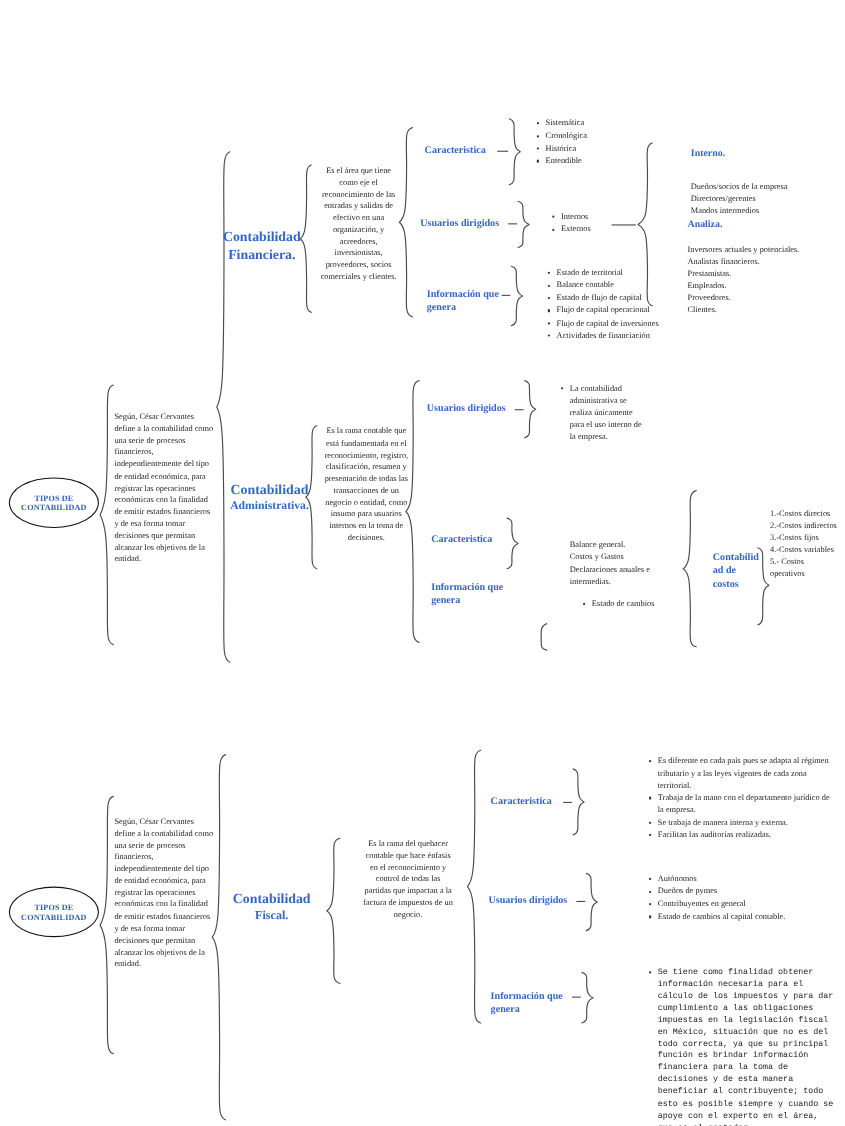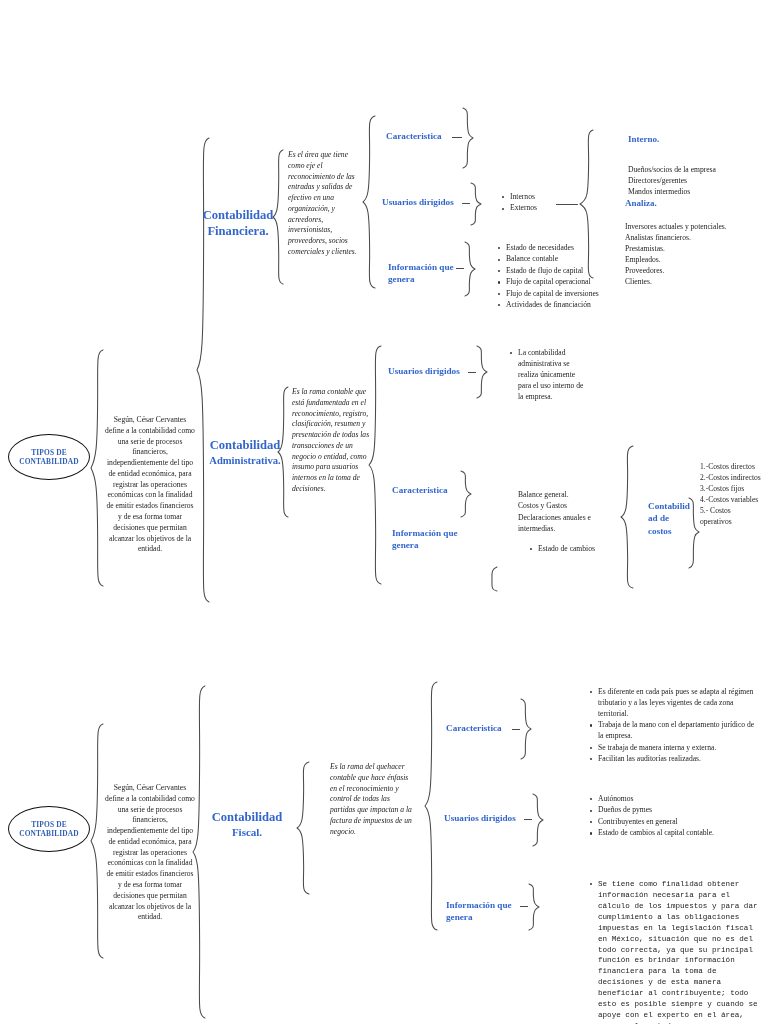--- a/index.html
+++ b/index.html
@@ -35,22 +35,22 @@
   .blue-md{font-size:9.2px;}
   .blue-sm{font-size:8.4px;}
 
   
   .txt{
     position:absolute;
     font-size:7.6px;
     line-height:1.42;
     color:#1c1c1c;
   }
-  .txt-center{text-align:center;margin-top:41px;}
-  .txt-left{text-align:left;font-style:italic;}
+  .txt-center{}
+  .txt-left{text-align:center;}
 
   
   ul.blist{
     position:absolute;margin:0;padding:0 0 0 10px;
     list-style:none;
     font-size:7.6px;line-height:1.44;color:#1c1c1c;
   }
   ul.blist > li{position:relative;margin:0 0 .5px 0;}
   ul.blist > li:before{
     content:"";position:absolute;left:-8px;top:4.2px;
@@ -120,20 +120,26 @@
 
 <div class="blue-node blue-md" style="left:386px;top:131px;">
   <span>Caracteristica</span>
 </div>
 <div class="dash" style="left:452px;top:137px;width:10px;"></div>
 <div class="brace" style="left:462px;top:107px;width:12px;height:62px;">
   <svg width="12" height="62" viewBox="0 0 12 62" preserveAspectRatio="none">
     <path d="M1,1 C7,3 5,8 5.4,16 C5.8,27 7,29 11,31 C7,33 5.8,35 5.4,46 C5,54 7,59 1,61"></path>
   </svg>
 </div>
+<ul class="blist" style="left:486px;top:107px;width:130px;">
+  <li>Sistemática</li>
+  <li>Cronológica</li>
+  <li>Histórica</li>
+  <li>Entendible</li>
+</ul>
 
 <div class="blue-node blue-md" style="left:382px;top:197px;">
   <span>Usuarios dirigidos</span>
 </div>
 <div class="dash" style="left:462px;top:203px;width:8px;"></div>
 <div class="brace" style="left:470px;top:182px;width:12px;height:44px;">
   <svg width="12" height="44" viewBox="0 0 12 44" preserveAspectRatio="none">
     <path d="M1,1 C7,3 5,6 5.4,12 C5.8,19 7,20 11,22 C7,24 5.8,25 5.4,32 C5,38 7,41 1,43"></path>
   </svg>
 </div>
@@ -174,21 +180,21 @@
   <div>Información que</div>
   <div>genera</div>
 </div>
 <div class="dash" style="left:456px;top:268px;width:8px;"></div>
 <div class="brace" style="left:464px;top:241px;width:12px;height:56px;">
   <svg width="12" height="56" viewBox="0 0 12 56" preserveAspectRatio="none">
     <path d="M1,1 C7,3 5,7 5.4,14 C5.8,24 7,26 11,28 C7,30 5.8,32 5.4,42 C5,49 7,53 1,55"></path>
   </svg>
 </div>
 <ul class="blist" style="left:496px;top:243px;width:150px;">
-  <li>Estado de necesidades</li>
+  <li>Estado de territorial</li>
   <li>Balance contable</li>
   <li>Estado de flujo de capital</li>
   <li>Flujo de capital operacional</li>
   <li>Flujo de capital de inversiones</li>
   <li>Actividades de financiación</li>
 </ul>
 
 <div class="blue-node blue-lg" style="left:202px;top:438px;width:86px;text-align:center;">
   <div>Contabilidad</div>
   <div style="font-size:10.6px;">Administrativa.</div>

